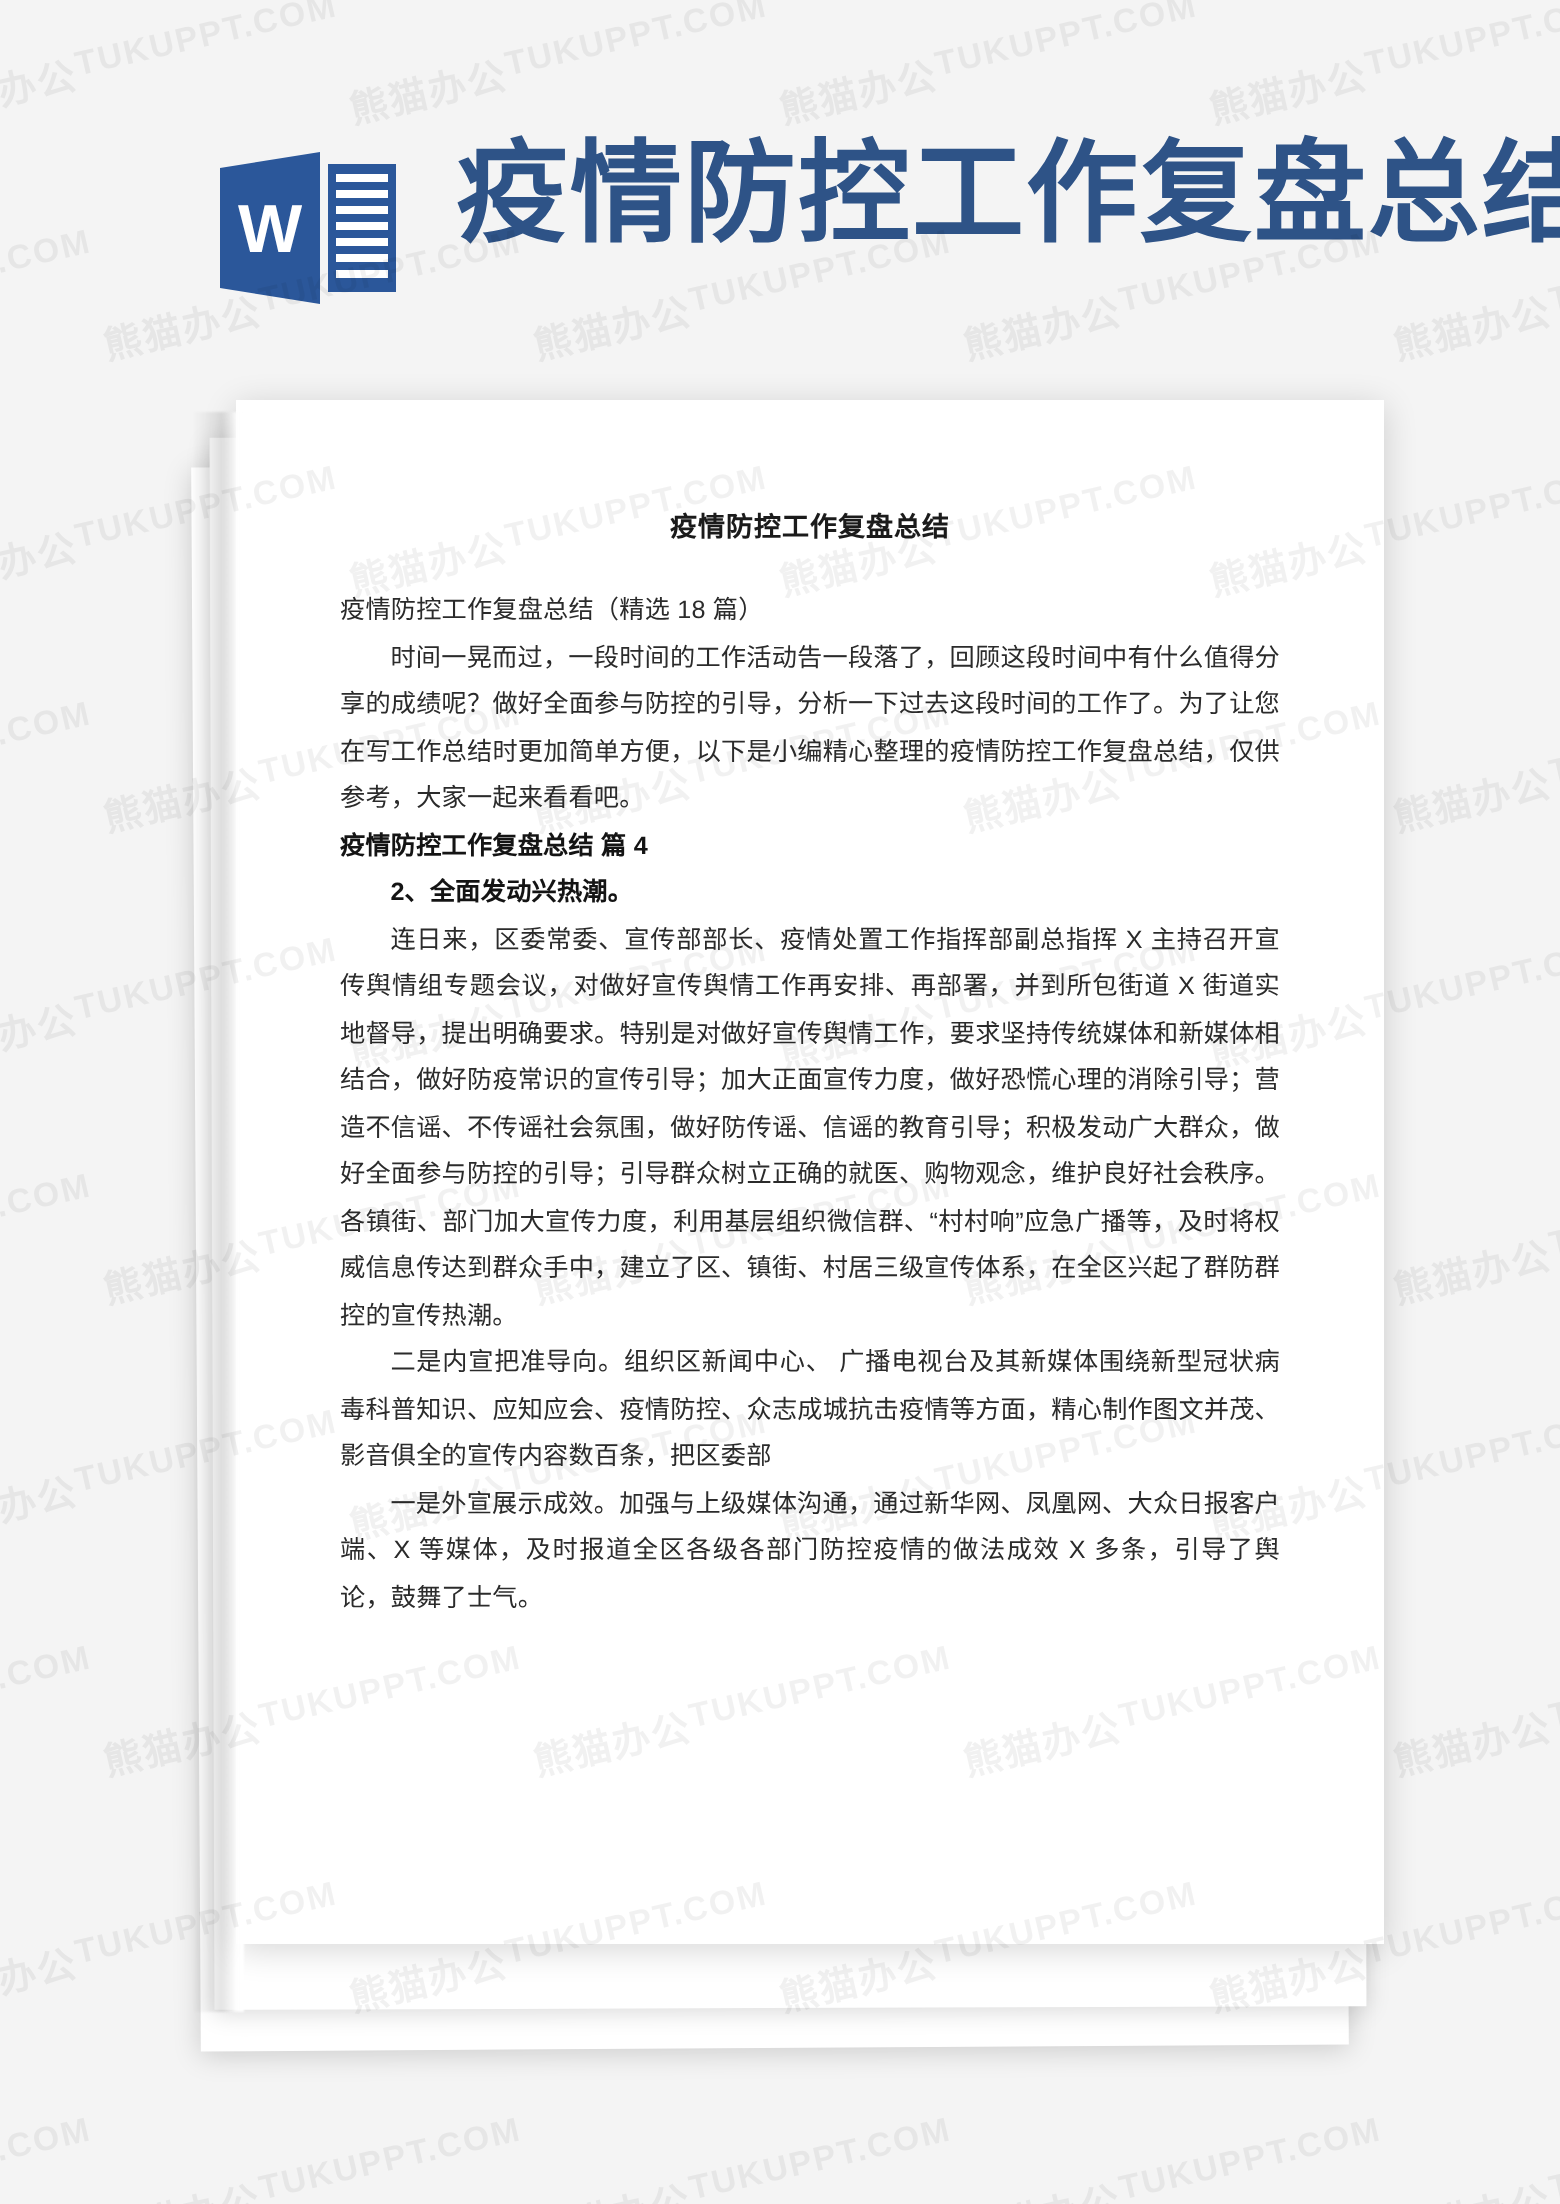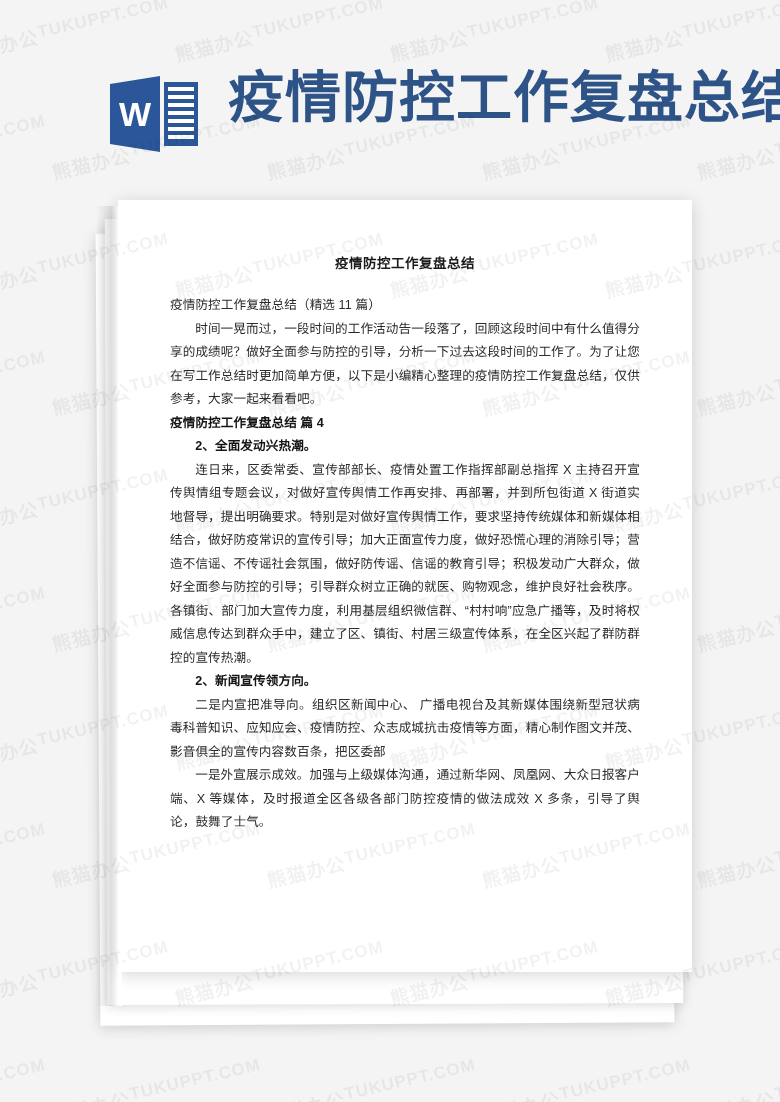--- a/index.html
+++ b/index.html
@@ -169,26 +169,25 @@
 </head>
 <body>
 
 <div class="page-stack">
   <div class="sheet sheet-back2"></div>
   <div class="sheet sheet-back1"></div>
   <div class="sheet sheet-main">
     <div class="doc-body">
       <div class="doc-heading">疫情防控工作复盘总结</div>
       <div id="paragraph-host">
-          <div class="doc-p">疫情防控工作复盘总结（精选 11 篇）</div>
+          <div class="doc-p">疫情防控工作复盘总结（精选 18 篇）</div>
           <div class="doc-p indent">时间一晃而过，一段时间的工作活动告一段落了，回顾这段时间中有什么值得分享的成绩呢？做好全面参与防控的引导，分析一下过去这段时间的工作了。为了让您在写工作总结时更加简单方便，以下是小编精心整理的疫情防控工作复盘总结，仅供参考，大家一起来看看吧。</div>
           <div class="doc-p bold">疫情防控工作复盘总结 篇 4</div>
           <div class="doc-p subhead">2、全面发动兴热潮。</div>
           <div class="doc-p indent">连日来，区委常委、宣传部部长、疫情处置工作指挥部副总指挥 X 主持召开宣传舆情组专题会议，对做好宣传舆情工作再安排、再部署，并到所包街道 X 街道实地督导，提出明确要求。特别是对做好宣传舆情工作，要求坚持传统媒体和新媒体相结合，做好防疫常识的宣传引导；加大正面宣传力度，做好恐慌心理的消除引导；营造不信谣、不传谣社会氛围，做好防传谣、信谣的教育引导；积极发动广大群众，做好全面参与防控的引导；引导群众树立正确的就医、购物观念，维护良好社会秩序。各镇街、部门加大宣传力度，利用基层组织微信群、“村村响”应急广播等，及时将权威信息传达到群众手中，建立了区、镇街、村居三级宣传体系，在全区兴起了群防群控的宣传热潮。</div>
-          <div class="doc-p subhead">2、新闻宣传领方向。</div>
           <div class="doc-p indent">二是内宣把准导向。组织区新闻中心、 广播电视台及其新媒体围绕新型冠状病毒科普知识、应知应会、疫情防控、众志成城抗击疫情等方面，精心制作图文并茂、影音俱全的宣传内容数百条，把区委部</div>
           <div class="doc-p indent">一是外宣展示成效。加强与上级媒体沟通，通过新华网、凤凰网、大众日报客户端、X 等媒体，及时报道全区各级各部门防控疫情的做法成效 X 多条，引导了舆论，鼓舞了士气。</div>
         </div>
     </div>
   </div>
 </div>
 <div class="curl"></div>
 
 <div class="header">
   <div class="word-logo">

